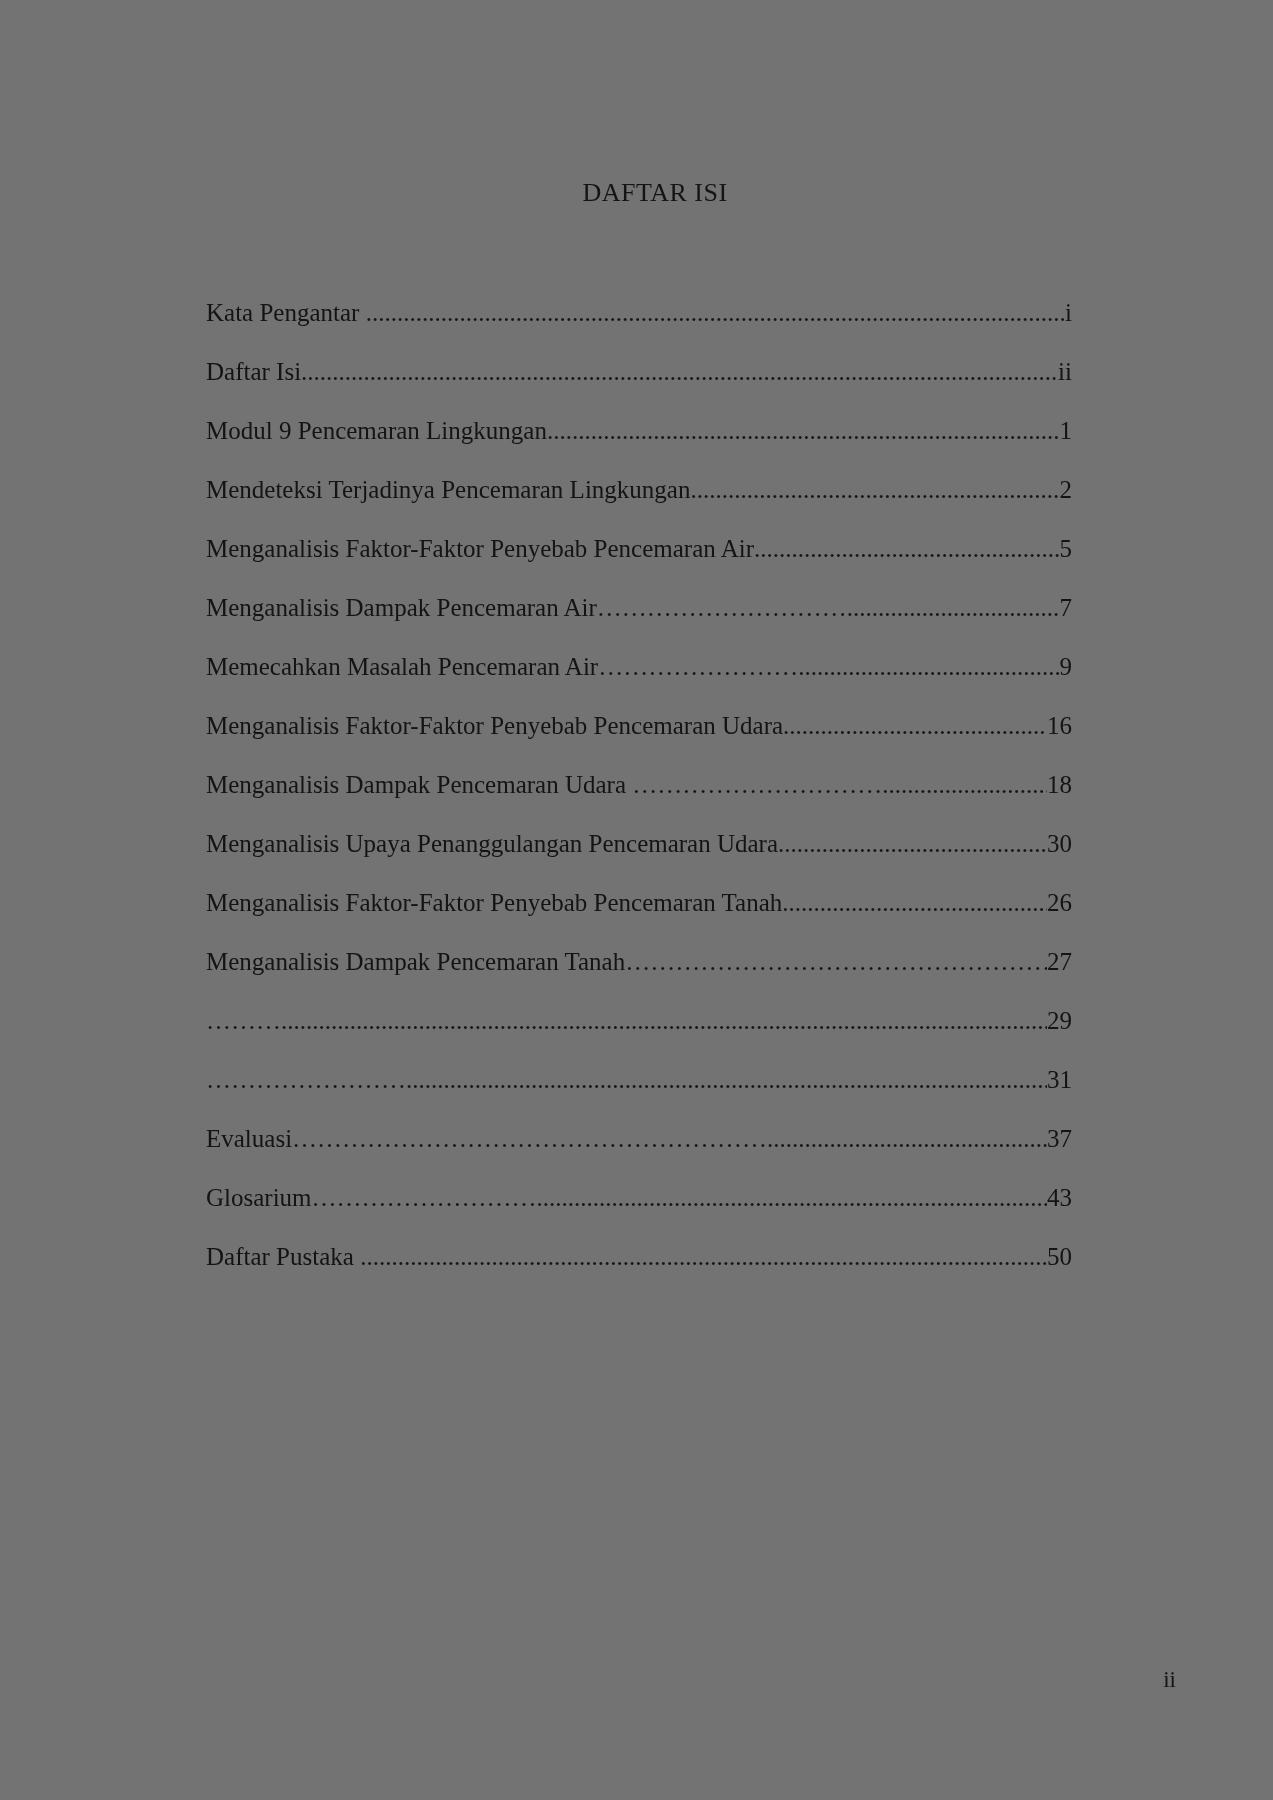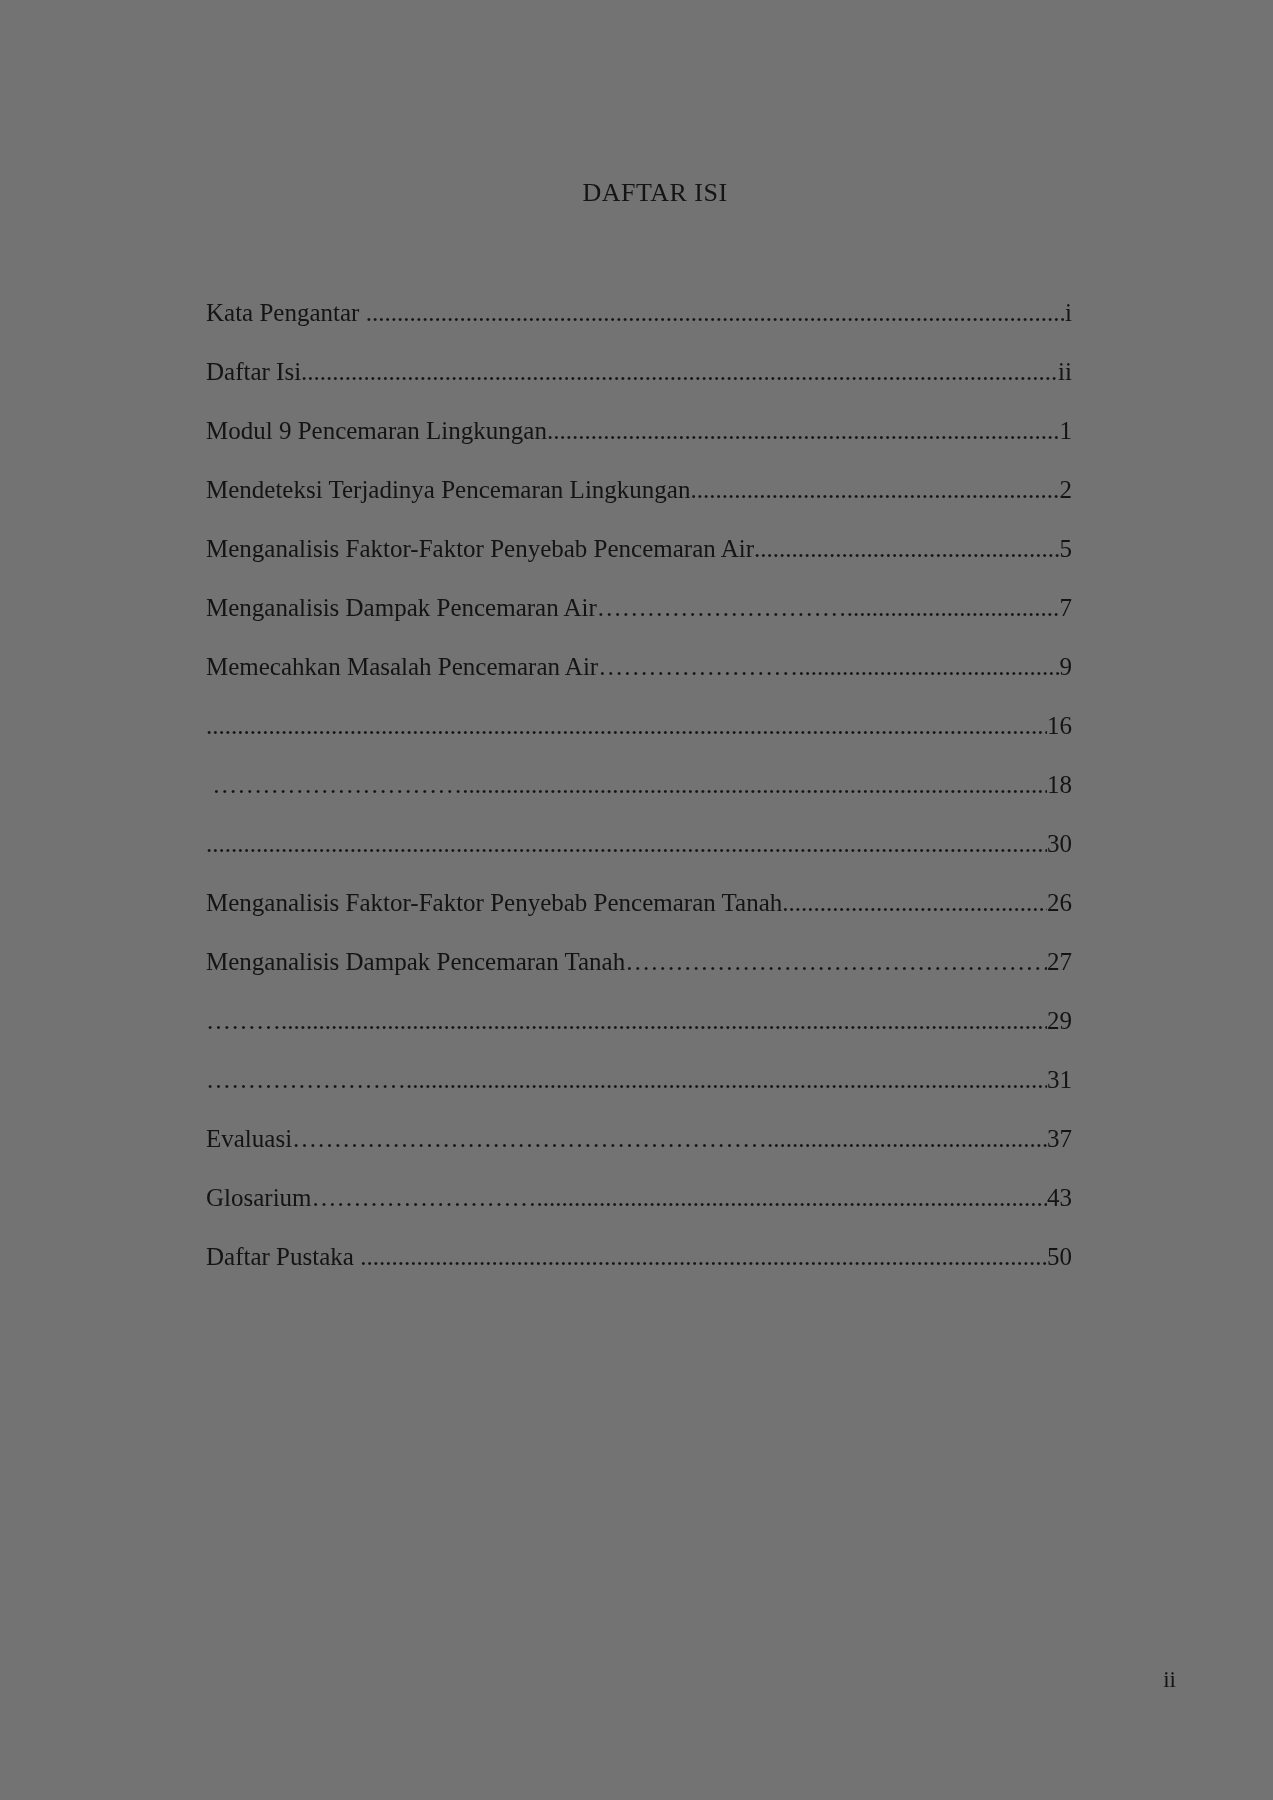--- a/index.html
+++ b/index.html
@@ -65,23 +65,23 @@
   <div class="doc-title">DAFTAR ISI</div>
 
   <div class="toc-list" id="toc-list">
       <div class="toc-row"><span class="toc-label">Kata Pengantar</span><span class="toc-lead"> </span><span class="toc-filler">................................................................................................................................................................</span><span class="toc-page">i</span></div>
       <div class="toc-row"><span class="toc-label">Daftar Isi</span><span class="toc-lead"></span><span class="toc-filler">................................................................................................................................................................</span><span class="toc-page">ii</span></div>
       <div class="toc-row"><span class="toc-label">Modul 9 Pencemaran Lingkungan</span><span class="toc-lead"></span><span class="toc-filler">................................................................................................................................................................</span><span class="toc-page">1</span></div>
       <div class="toc-row"><span class="toc-label">Mendeteksi Terjadinya Pencemaran Lingkungan</span><span class="toc-lead"></span><span class="toc-filler">................................................................................................................................................................</span><span class="toc-page">2</span></div>
       <div class="toc-row"><span class="toc-label">Menganalisis Faktor-Faktor Penyebab Pencemaran Air</span><span class="toc-lead"></span><span class="toc-filler">................................................................................................................................................................</span><span class="toc-page">5</span></div>
       <div class="toc-row"><span class="toc-label">Menganalisis Dampak Pencemaran Air</span><span class="toc-lead">…………………………</span><span class="toc-filler">................................................................................................................................................................</span><span class="toc-page">7</span></div>
       <div class="toc-row"><span class="toc-label">Memecahkan Masalah Pencemaran Air</span><span class="toc-lead">……………………</span><span class="toc-filler">................................................................................................................................................................</span><span class="toc-page">9</span></div>
-      <div class="toc-row"><span class="toc-lead"></span><span class="toc-filler">................................................................................................................................................................</span><span class="toc-page">16</span></div>
-      <div class="toc-row"><span class="toc-lead"> …………………………</span><span class="toc-filler">................................................................................................................................................................</span><span class="toc-page">18</span></div>
-      <div class="toc-row"><span class="toc-lead"></span><span class="toc-filler">................................................................................................................................................................</span><span class="toc-page">30</span></div>
+      <div class="toc-row"><span class="toc-label">Menganalisis Faktor-Faktor Penyebab Pencemaran Udara</span><span class="toc-lead"></span><span class="toc-filler">................................................................................................................................................................</span><span class="toc-page">16</span></div>
+      <div class="toc-row"><span class="toc-label">Menganalisis Dampak Pencemaran Udara</span><span class="toc-lead"> …………………………</span><span class="toc-filler">................................................................................................................................................................</span><span class="toc-page">18</span></div>
+      <div class="toc-row"><span class="toc-label">Menganalisis Upaya Penanggulangan Pencemaran Udara</span><span class="toc-lead"></span><span class="toc-filler">................................................................................................................................................................</span><span class="toc-page">30</span></div>
       <div class="toc-row"><span class="toc-label">Menganalisis Faktor-Faktor Penyebab Pencemaran Tanah</span><span class="toc-lead"></span><span class="toc-filler">................................................................................................................................................................</span><span class="toc-page">26</span></div>
       <div class="toc-row"><span class="toc-label">Menganalisis Dampak Pencemaran Tanah</span><span class="toc-lead"></span><span class="toc-filler">…………………………………………………………………………………………………………………………………………………………………………………………………………………………………………………………………………………………………………………………………………………………………………………………………………………………………………</span><span class="toc-page">27</span></div>
       <div class="toc-row"><span class="toc-lead">………</span><span class="toc-filler">................................................................................................................................................................</span><span class="toc-page">29</span></div>
       <div class="toc-row"><span class="toc-lead">……………………</span><span class="toc-filler">................................................................................................................................................................</span><span class="toc-page">31</span></div>
       <div class="toc-row"><span class="toc-label">Evaluasi</span><span class="toc-lead">…………………………………………………</span><span class="toc-filler">................................................................................................................................................................</span><span class="toc-page">37</span></div>
       <div class="toc-row"><span class="toc-label">Glosarium</span><span class="toc-lead">………………………</span><span class="toc-filler">................................................................................................................................................................</span><span class="toc-page">43</span></div>
       <div class="toc-row"><span class="toc-label">Daftar Pustaka</span><span class="toc-lead"> </span><span class="toc-filler">................................................................................................................................................................</span><span class="toc-page">50</span></div>
     </div>
 
   <div class="footer-pagenum">ii</div>

